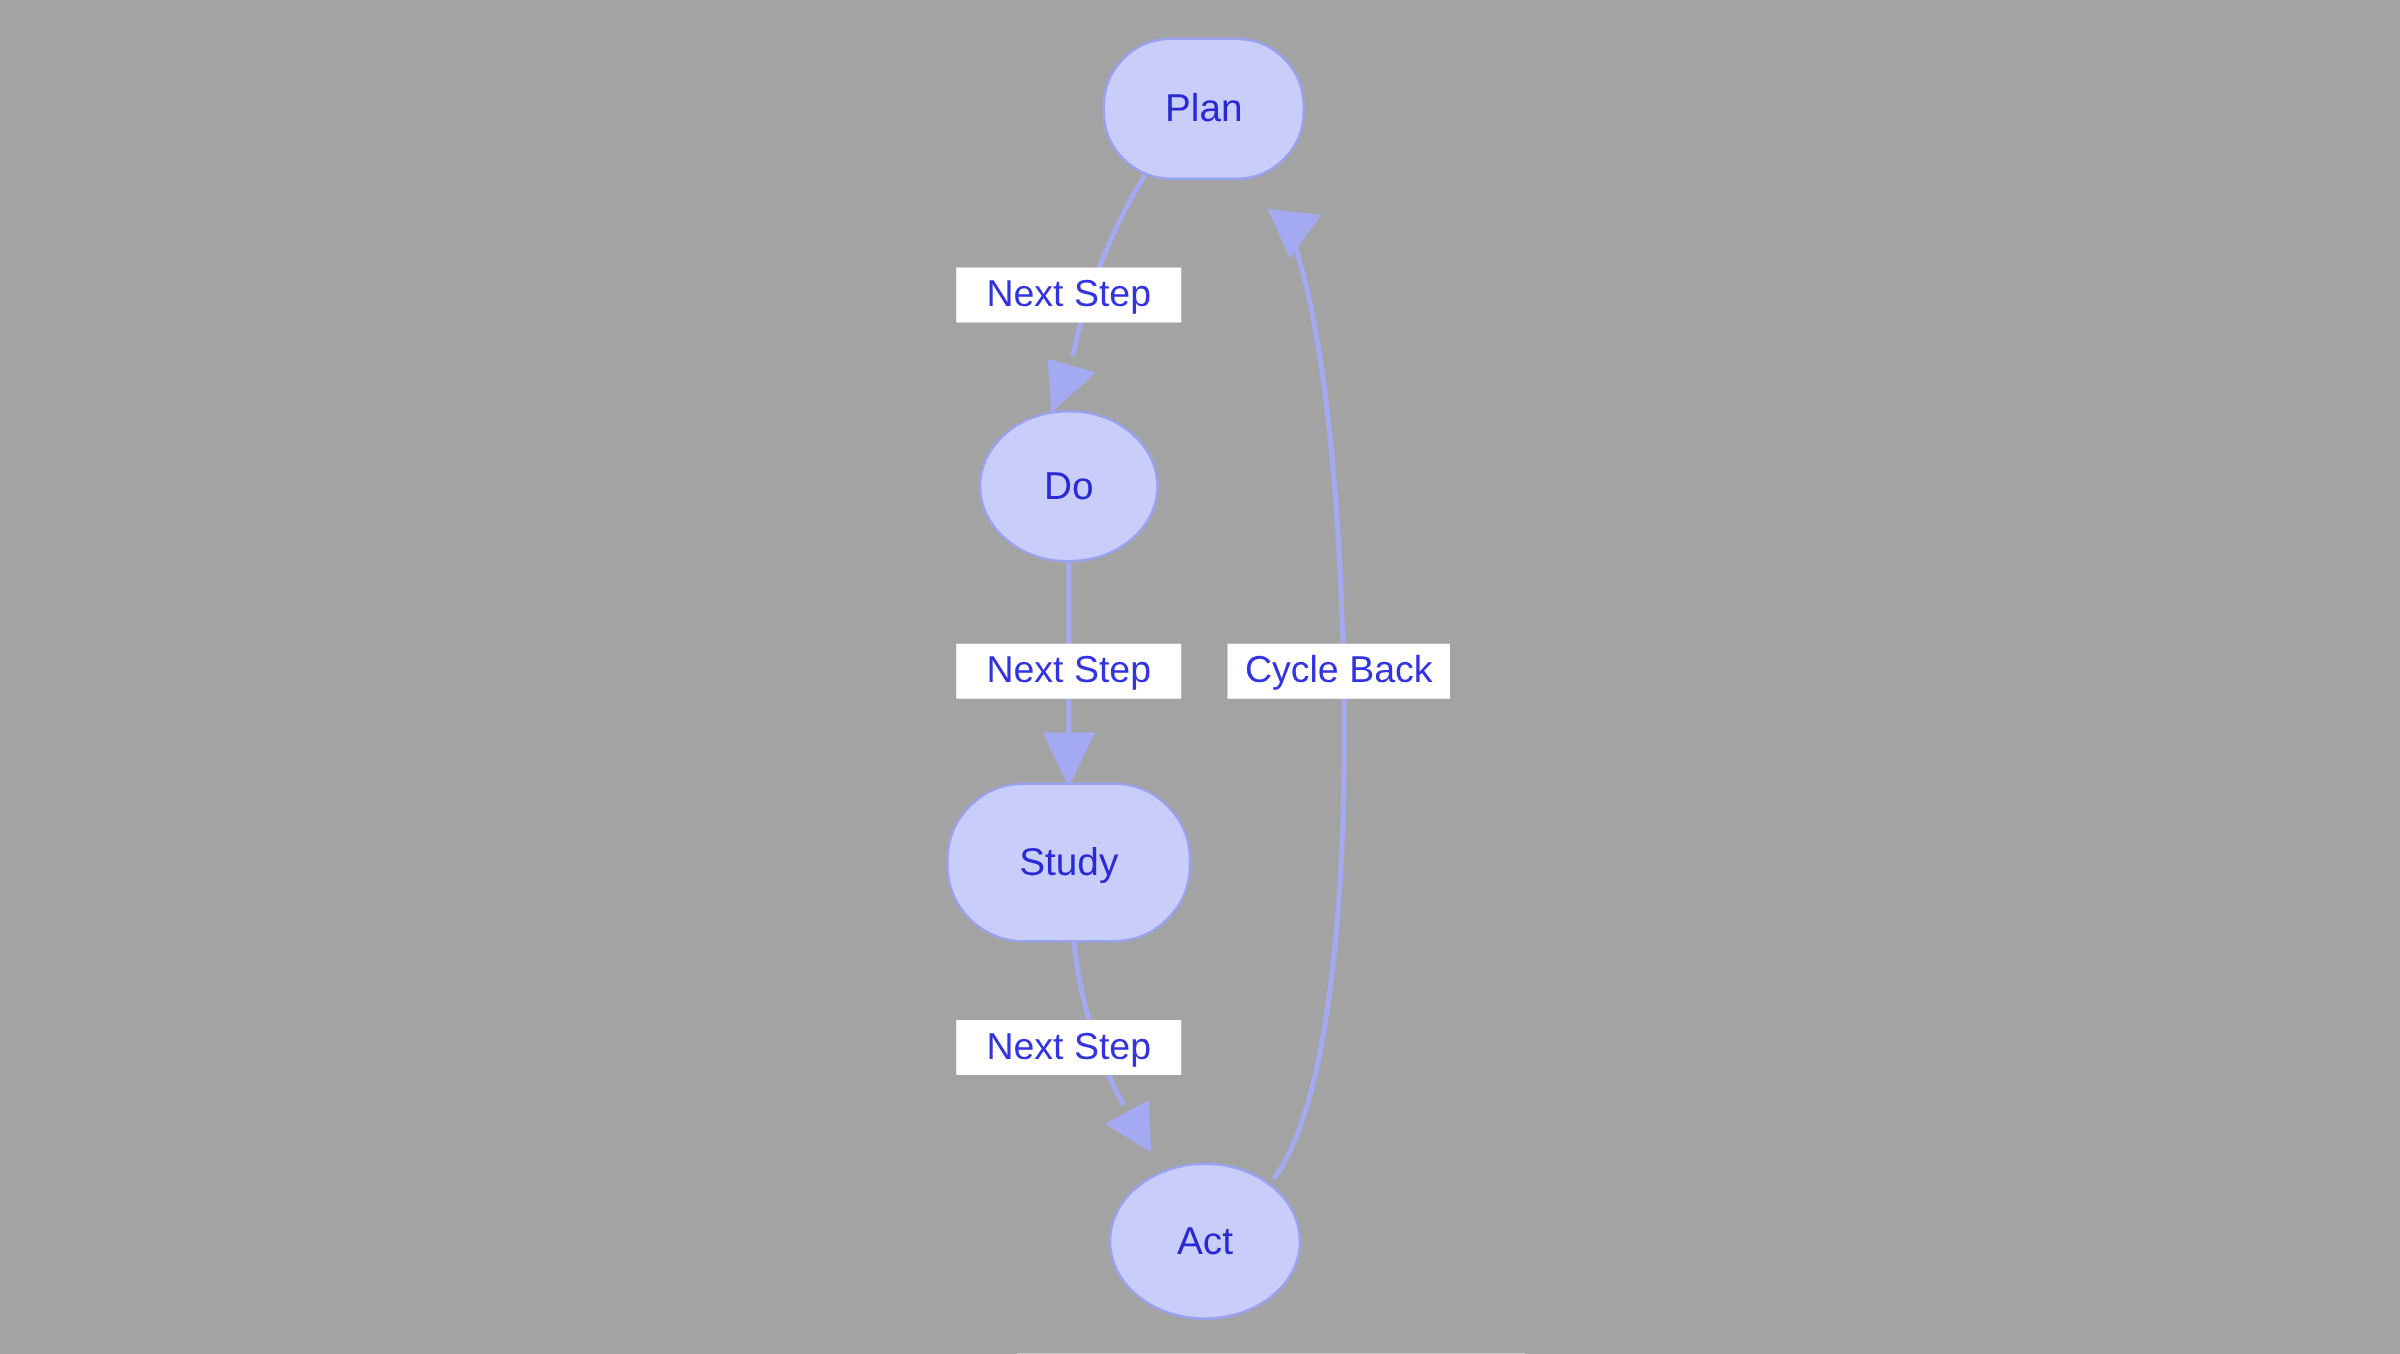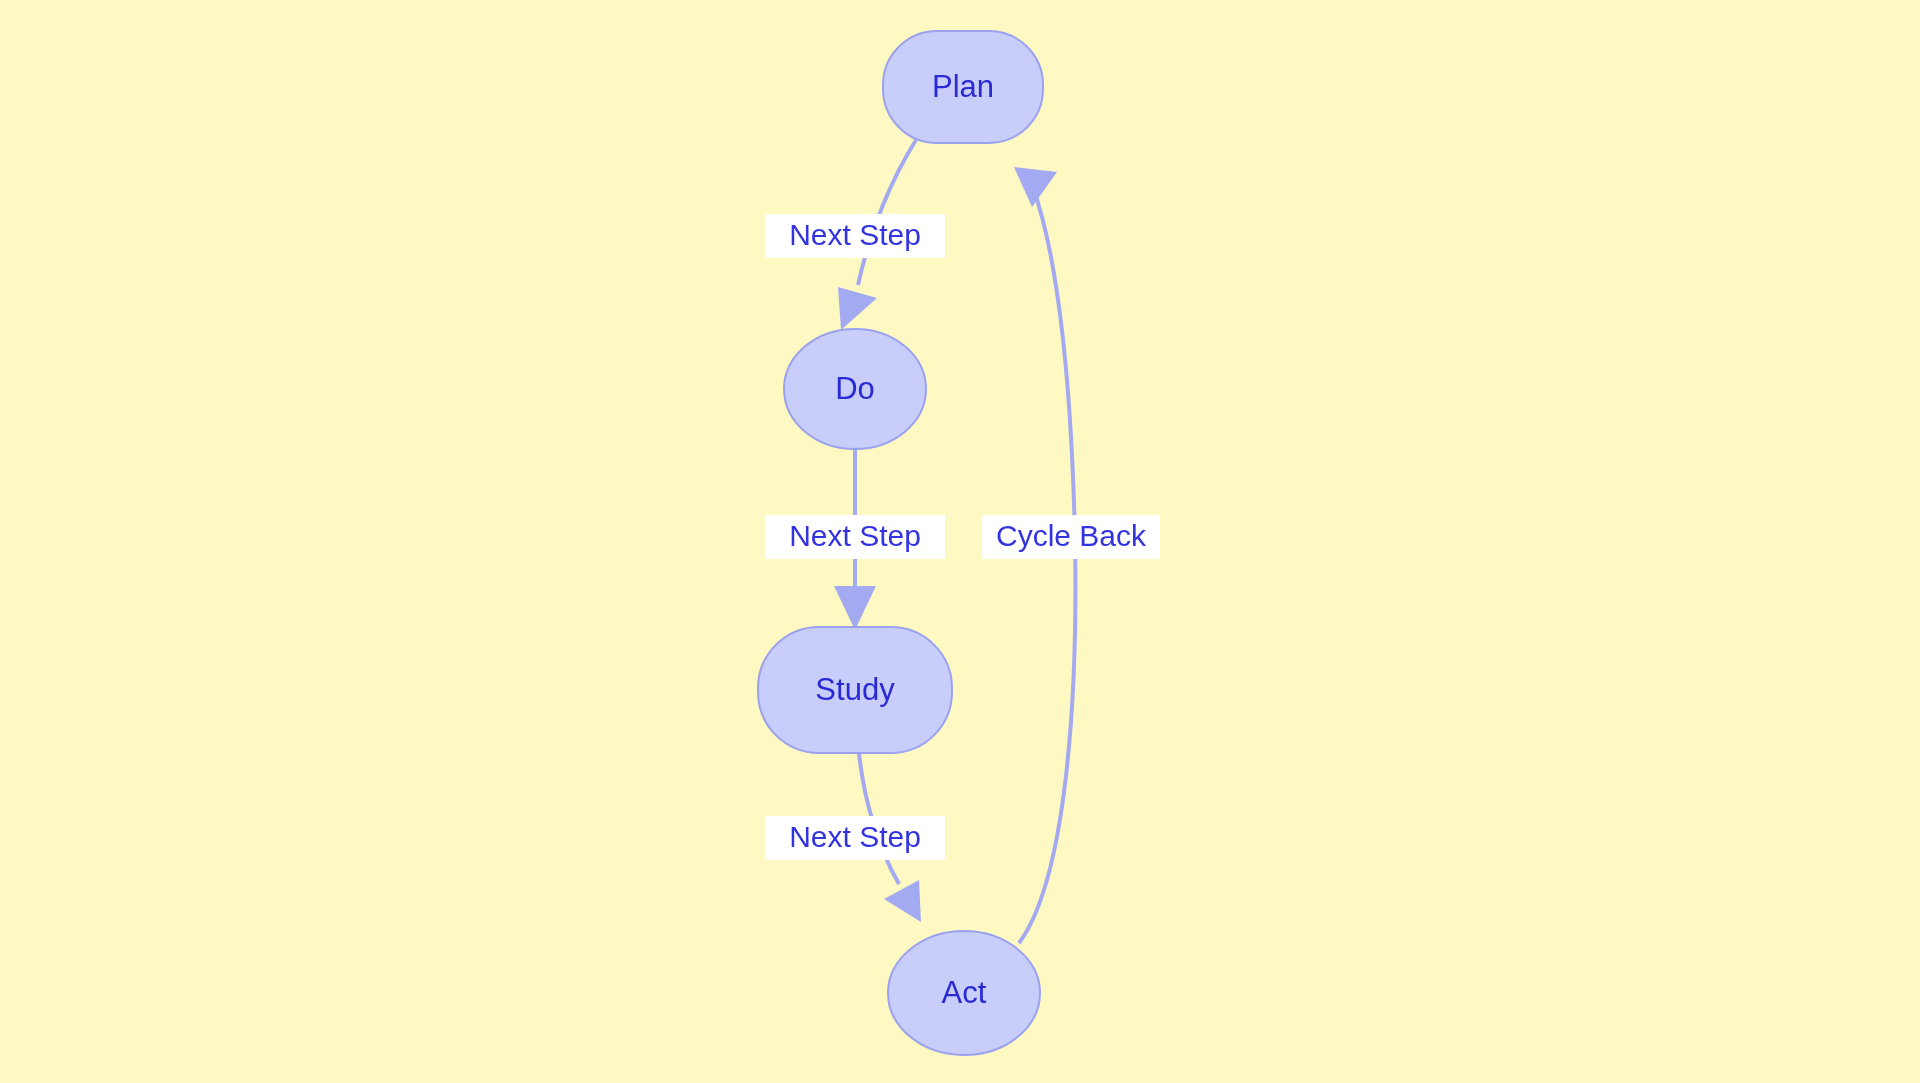--- a/index.html
+++ b/index.html
@@ -11,21 +11,21 @@
   body {
     width: 1920px;
     height: 1083px;
     font-family: "Liberation Sans", sans-serif;
     overflow: hidden;
   }
   #diagram-canvas {
     position: relative;
     width: 1920px;
     height: 1083px;
-    background: #fef9c3;
+    background: #a3a3a3;
   }
   #flow-svg {
     display: block;
     width: 1920px;
     height: 1083px;
   }
   .node-shape {
     fill: #c8cdfa;
     stroke: #9aa2ef;
     stroke-width: 2;

